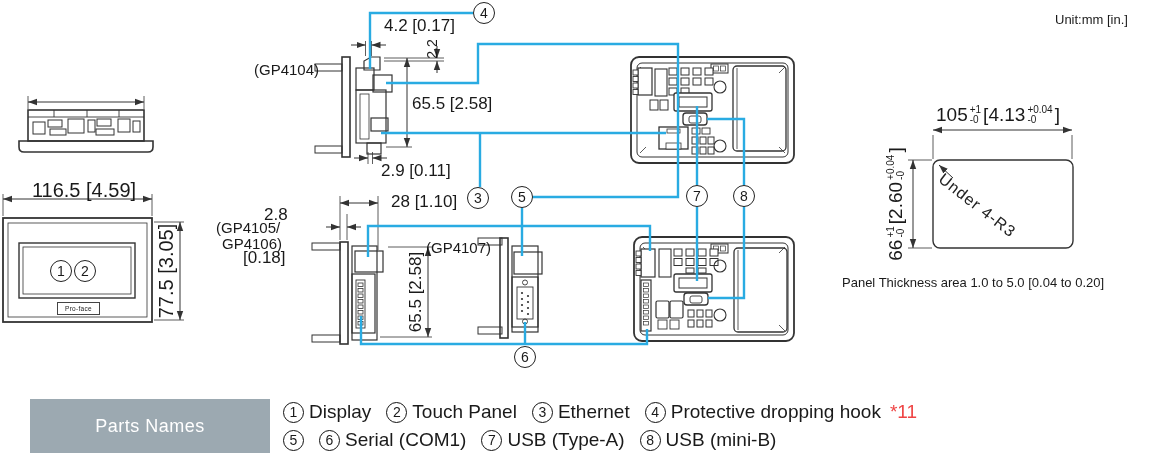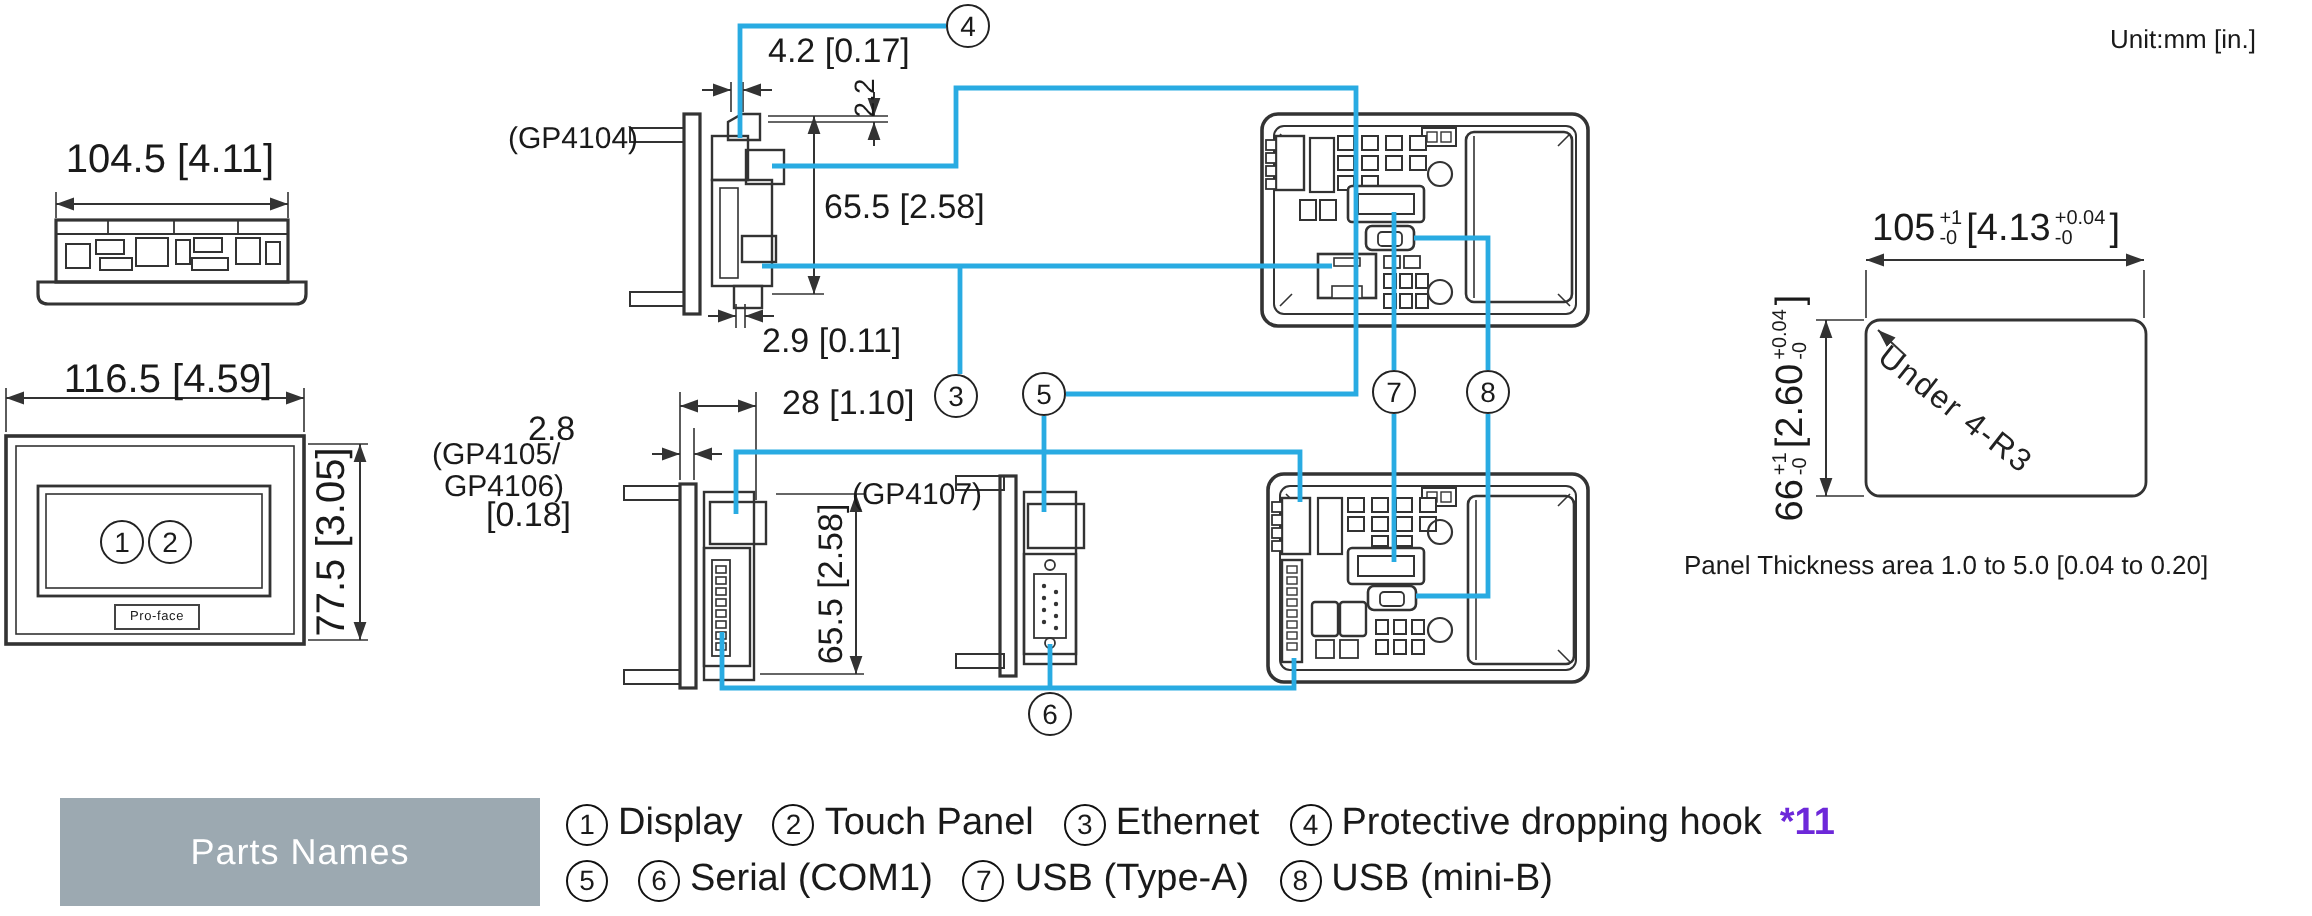--- a/index.html
+++ b/index.html
@@ -19,21 +19,21 @@
        vertical-align:-2px;margin:0 2px;}
   .comp{display:flex;align-items:center;}
   .logo{position:absolute;left:57px;top:302px;width:41px;height:11px;border:1px solid #444;
         font-size:6.5px;display:flex;align-items:center;justify-content:center;letter-spacing:.3px;}
   .diag{transform:rotate(38deg);transform-origin:0 0;font-size:16px;letter-spacing:1px;color:#222;}
   
   .legend-row{position:absolute;display:flex;align-items:center;gap:15px;font-size:19px;}
   .legend-item{display:flex;align-items:center;gap:5px;}
   .lnum{width:21px;height:21px;border:1.4px solid #111;border-radius:50%;display:flex;
         align-items:center;justify-content:center;font-size:14px;line-height:1;box-sizing:border-box;flex:none;}
-  .note{color:#6d28d9;margin-left:4px;font-weight:bold;}
+  .note{color:#ef4444;margin-left:4px;}
   #parts-box{position:absolute;left:30px;top:399px;width:240px;height:54px;background:#9CA9B1;
              color:#fff;font-size:18px;display:flex;align-items:center;justify-content:center;letter-spacing:.5px;}
 </style>
 </head>
 <body>
 
 <div id="stage">
 
 <svg id="art" width="1156" height="458" viewBox="0 0 1156 458">
   <defs>
@@ -313,21 +313,20 @@
     <path d="M525,322 L525,344"></path>
     <path d="M697,106 L697,185"></path>
     <path d="M697,207 L697,281"></path>
     <path d="M707,119 L744,119 L744,185"></path>
     <path d="M744,207 L744,298 L708,298"></path>
   </g>
 </svg>
 
 <div class="txt small" style="left:1055px;top:12px;">Unit:mm [in.]</div>
 
-<div class="txt big" style="left:22px;top:69px;width:126px;text-align:center;">104.5 [4.11]</div>
 <div class="txt big" style="left:16px;top:179px;width:136px;text-align:center;">116.5 [4.59]</div>
 <div class="txt big rot" style="left:116px;top:260px;width:100px;height:22px;">77.5 [3.05]</div>
 
 <div class="txt lbl" style="left:254px;top:61px;">(GP4104)</div>
 <div class="txt dim" style="left:384px;top:16px;">4.2 [0.17]</div>
 <div class="txt rot" style="left:415px;top:41px;width:34px;height:16px;font-size:14px;">2.2</div>
 <div class="txt dim" style="left:412px;top:94px;">65.5 [2.58]</div>
 <div class="txt dim" style="left:381px;top:161px;">2.9 [0.11]</div>
 
 <div class="txt lbl" style="left:216px;top:219px;">(GP4105/</div>

